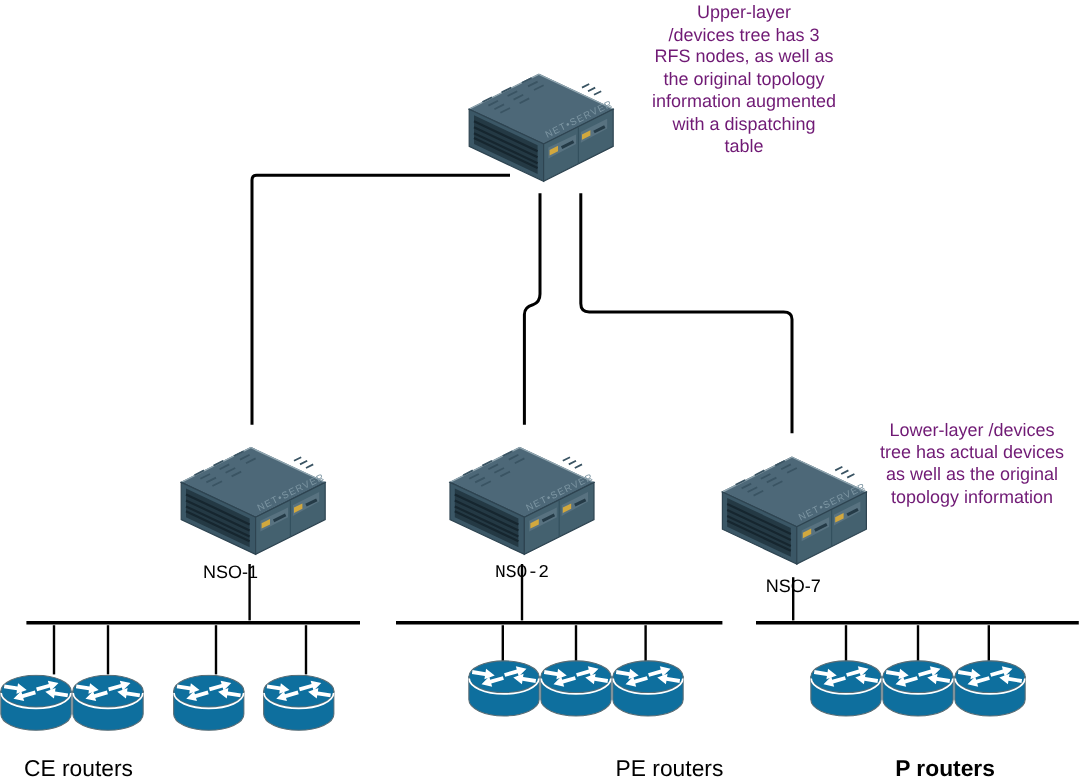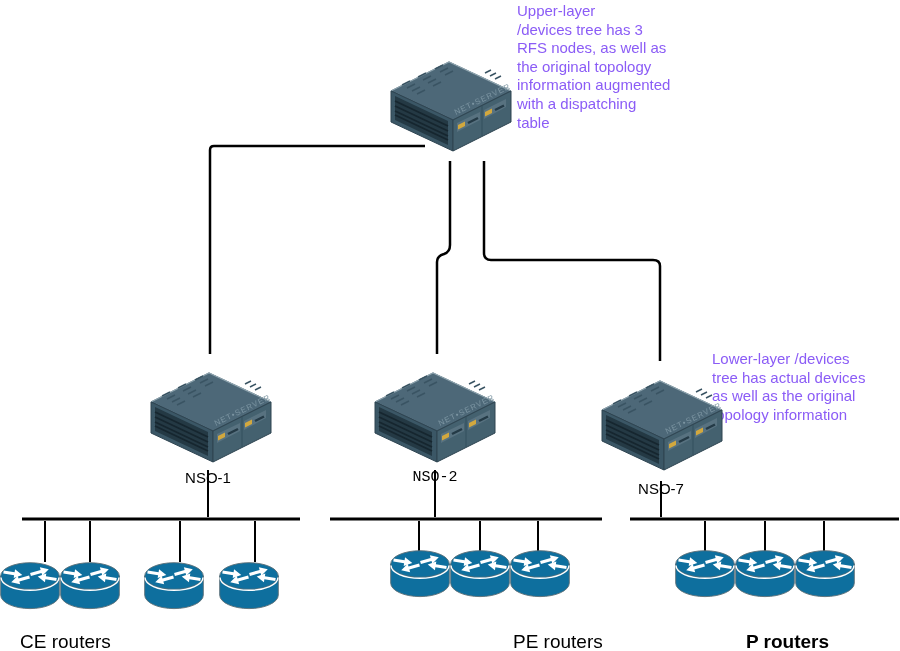--- a/index.html
+++ b/index.html
@@ -2,21 +2,21 @@
 <html><head>
 <meta charset="utf-8">
 <style>
   html,body { margin:0; padding:0; background:#fff; }
   .stage {
     position:relative; width:900px; height:651px; background:#ffffff;
     font-family:"Liberation Sans", sans-serif; color:#000; overflow:hidden;
   }
   .annotation {
     position:absolute; font-size:15px; line-height:18.6px;
-    white-space:pre-line; text-align:left; color:#8b5cf6;
+    white-space:pre-line; text-align:center; color:#701a75;
   }
   .annotation.upper { left:517px; top:2px;   width:206px; }
   .annotation.lower { left:712px; top:350px; width:196px; }
   .nso-label {
     position:absolute; transform:translateX(-50%);
     font-size:15px; line-height:17px; text-align:center; white-space:nowrap;
   }
   .group-label { position:absolute; top:631px; font-size:19px; white-space:nowrap; }
   .wires { position:absolute; left:0; top:0; }
   .node   { position:absolute; }
@@ -73,21 +73,21 @@
 RFS nodes, as well as
 the original topology
 information augmented
 with a dispatching
 table</div>
   <div class="annotation lower">Lower-layer /devices
 tree has actual devices
 as well as the original
 topology information</div>
 
-  <div class="nso-label" style="left:208px; top:469px;">NSO-1</div>
+  <div class="nso-label" style="left:192px; top:469px;">NSO-1</div>
   <div class="nso-label" style="left:435px; top:469px;font-family:Liberation Mono, monospace;">NSO-2</div>
   <div class="nso-label" style="left:661px; top:480px;">NSO-7</div>
 
   <div class="group-label" style="left:20px;">CE routers</div>
   <div class="group-label" style="left:513px;">PE routers</div>
   <div class="group-label" style="left:746px;font-weight:bold;">P routers</div>
 
   <svg class="wires" width="900" height="651">
     <g stroke="#000" fill="none" stroke-width="2.5">
       <path d="M425,146 L214,146 Q210,146 210,150 L210,354"></path>

